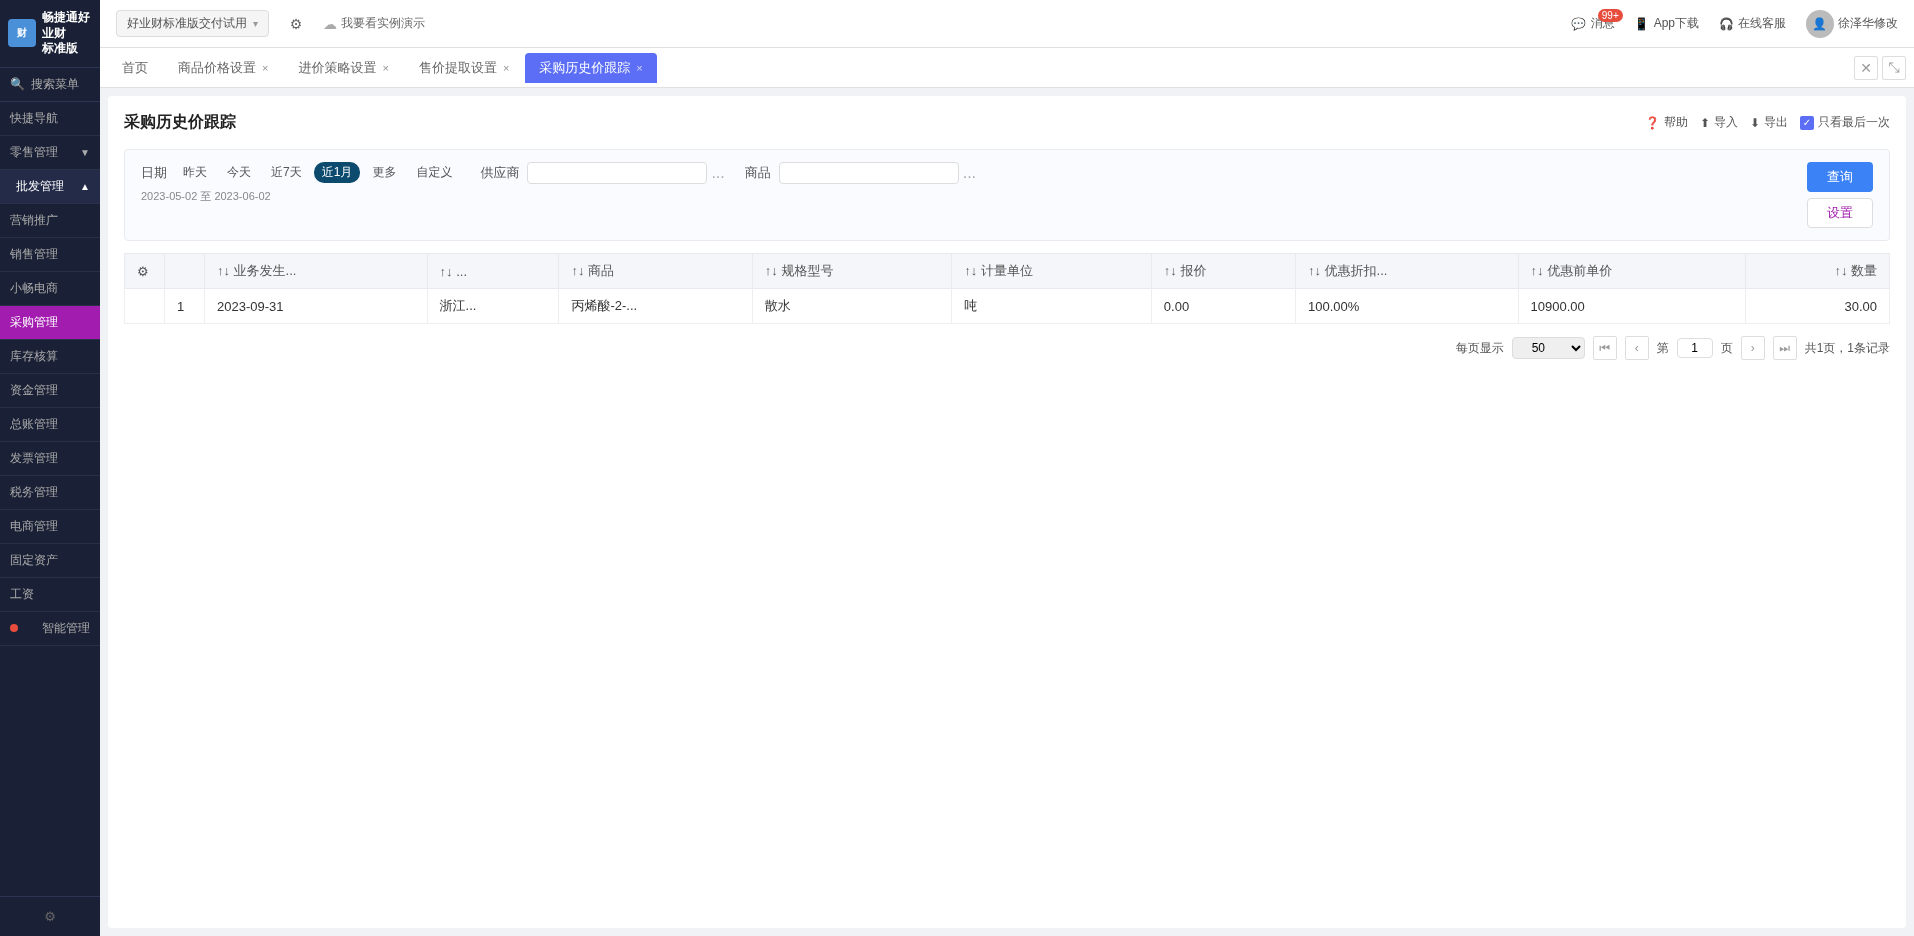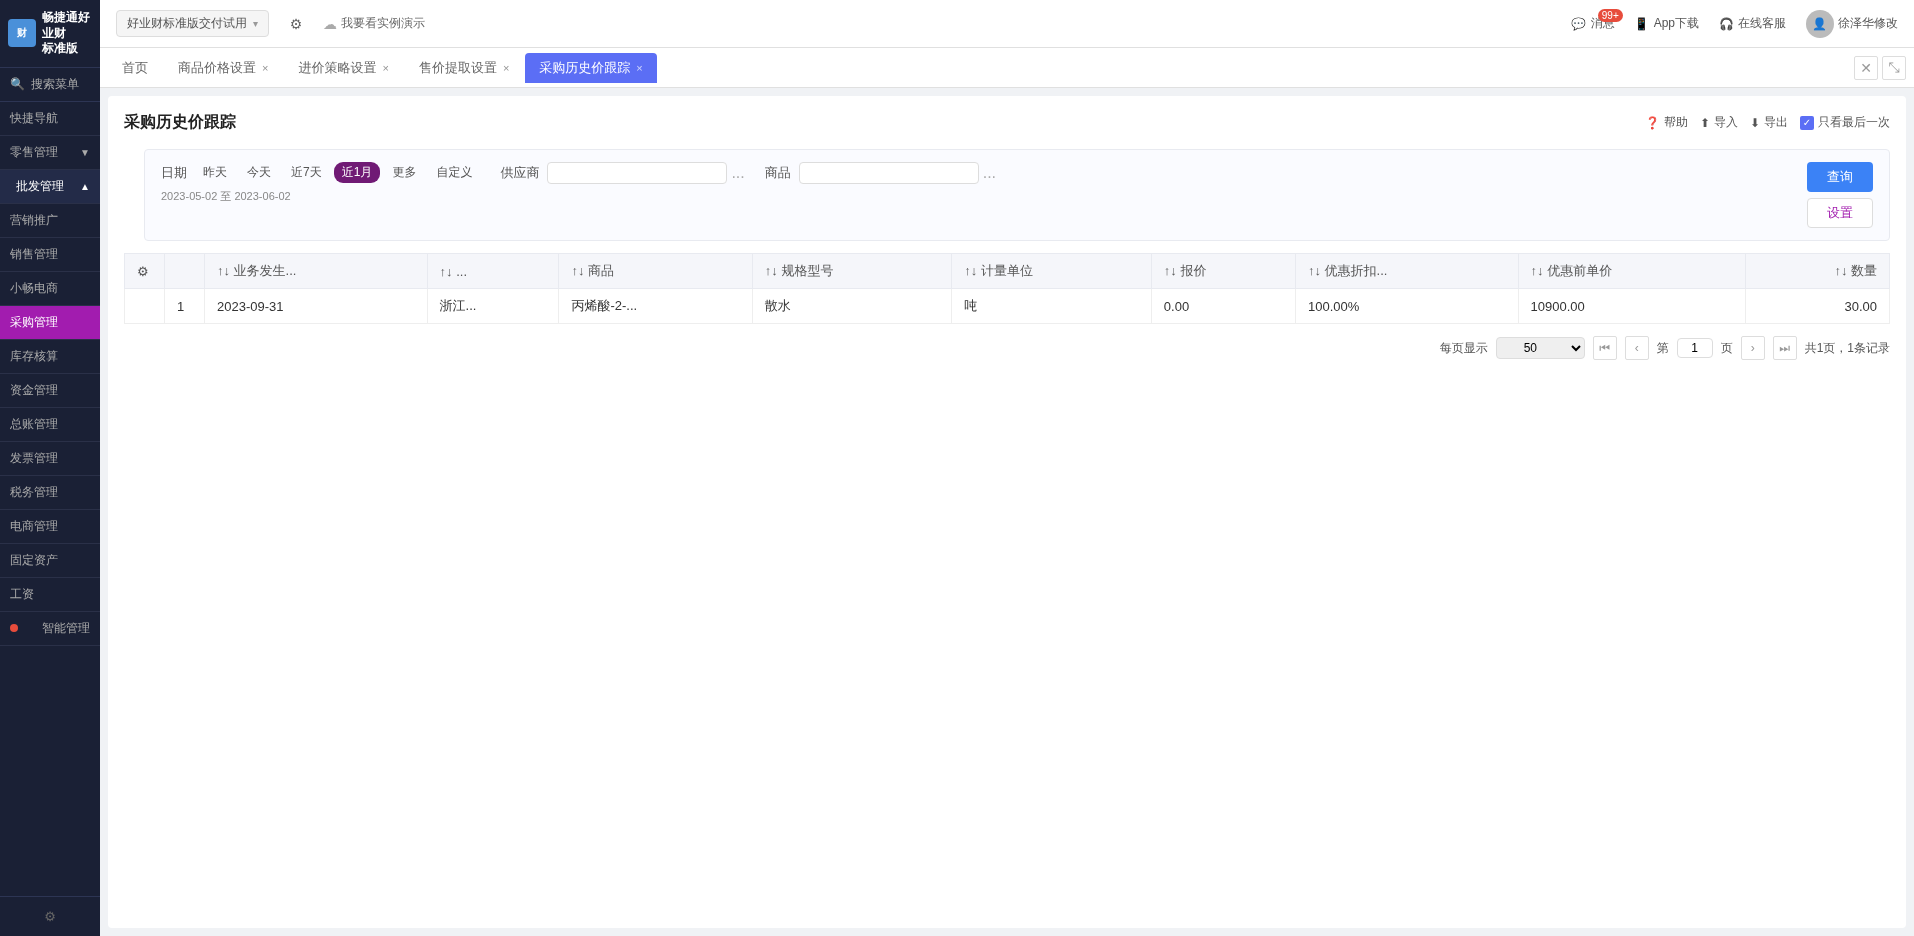--- a/index.html
+++ b/index.html
@@ -271,21 +271,20 @@
     
     .filter-bar {
       background: #fafbff;
       border: 1px solid #e8eaf0;
       border-radius: 4px;
       padding: 12px 16px;
       margin-bottom: 12px;
       display: flex;
       align-items: flex-start;
       gap: 20px;
-      margin-left: 20px;
     }
     .filter-group {
       display: flex;
       align-items: center;
       gap: 8px;
     }
     .filter-label {
       font-size: 13px;
       color: #555;
       white-space: nowrap;
@@ -296,23 +295,22 @@
       gap: 4px;
     }
     .date-btn {
       padding: 2px 8px;
       font-size: 12px;
       border-radius: 10px;
       cursor: pointer;
       color: #555;
     }
     .date-btn.active {
-      background: #701a75;
+      background: #0c4a6e;
       color: white;
-      border-radius: 9px;
     }
     .date-range {
       font-size: 11px;
       color: #888;
       margin-top: 2px;
     }
     .filter-input-container {
       display: flex;
       align-items: center;
       gap: 4px;
@@ -387,21 +385,21 @@
       align-items: center;
       justify-content: flex-end;
       gap: 8px;
       padding: 12px 0 0;
       font-size: 12px;
       color: #555;
     }
     .page-size-select {
       border: 1px solid #ddd;
       border-radius: 4px;
-      padding: 2px 23px;
+      padding: 2px 15px;
       font-size: 12px;
     }
     .page-nav-btn {
       width: 24px;
       height: 24px;
       border: 1px solid #ddd;
       border-radius: 2px;
       display: flex;
       align-items: center;
       justify-content: center;

